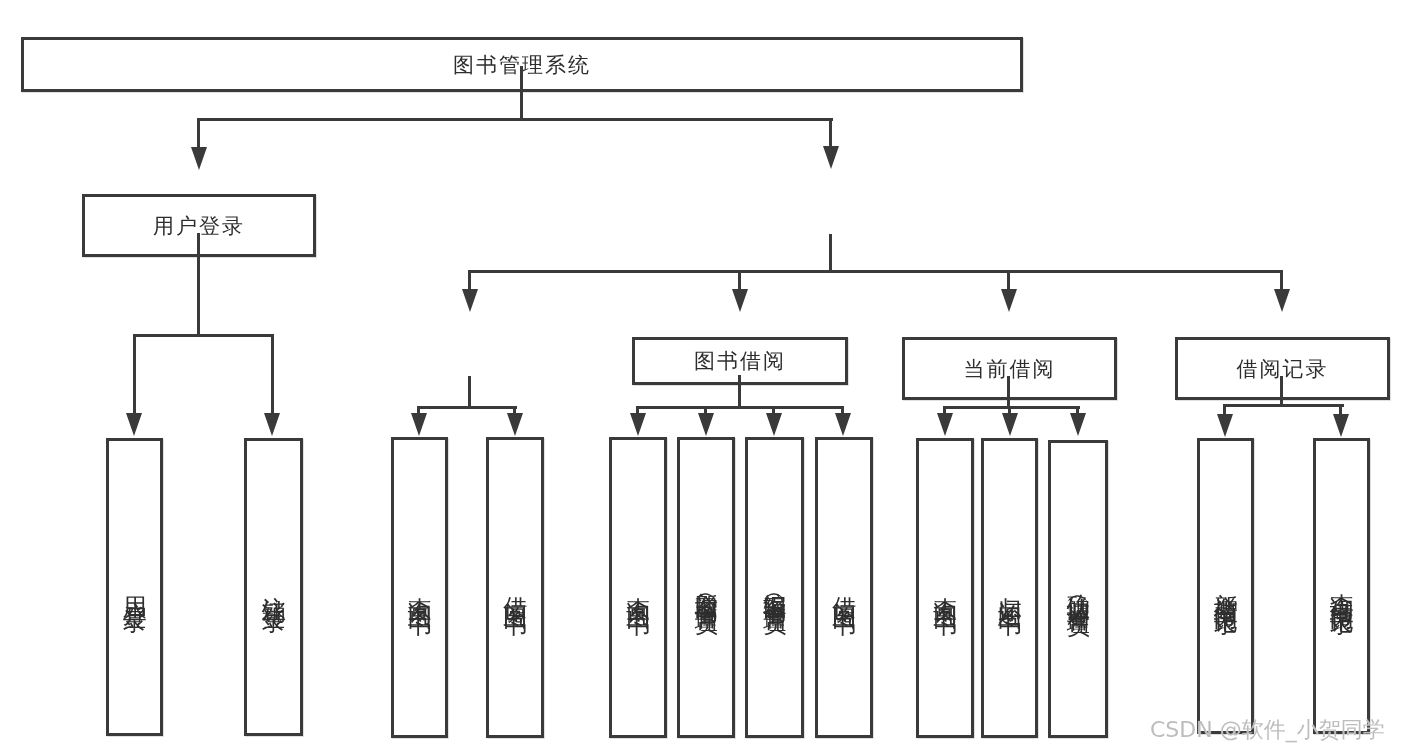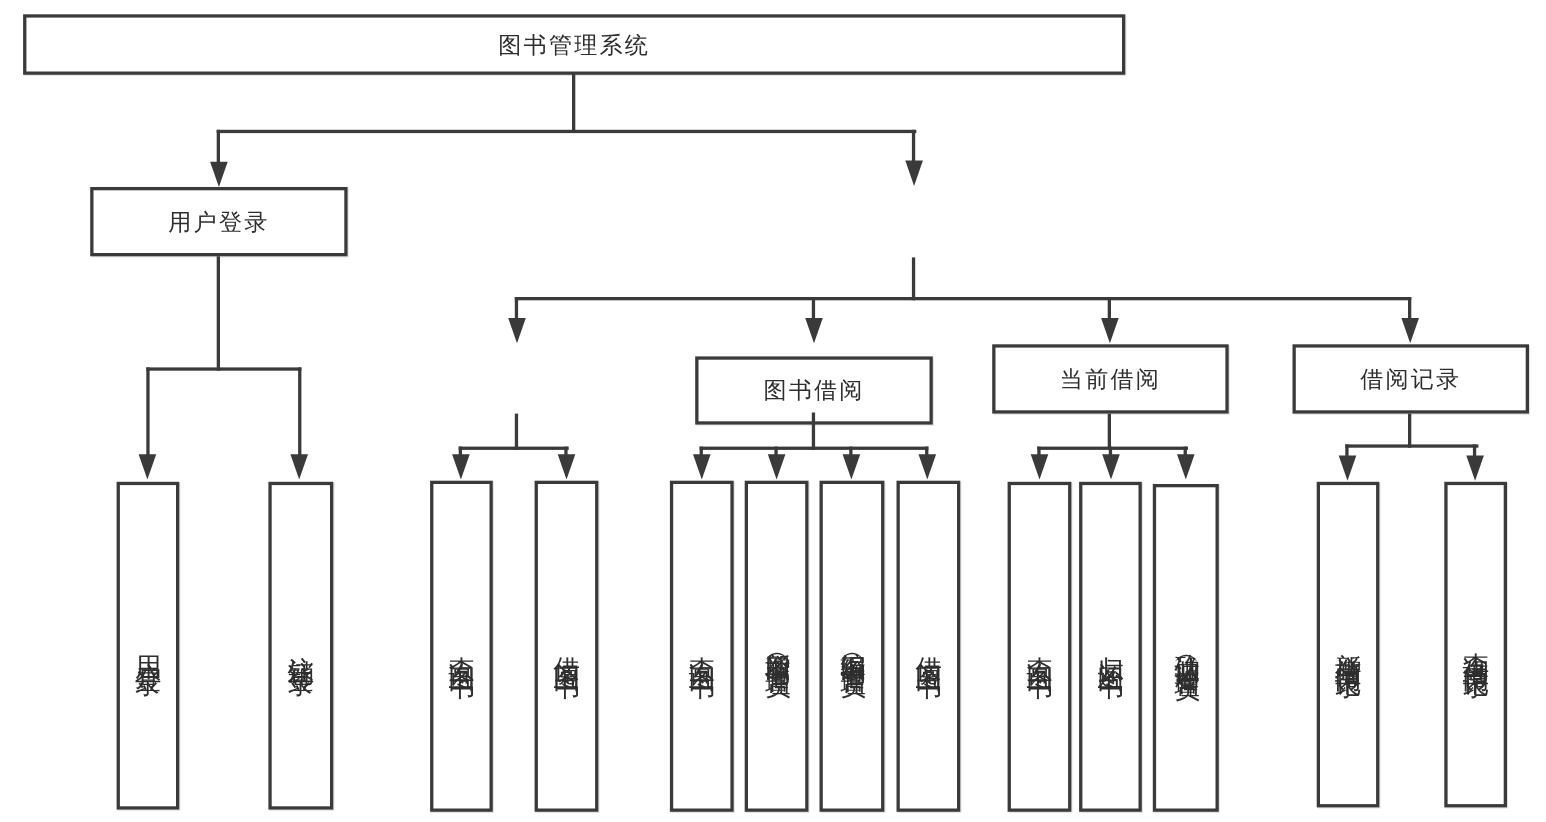--- a/index.html
+++ b/index.html
@@ -6,20 +6,21 @@
   #canvas{
     position:relative;width:1405px;height:747px;background:#ffffff;
     font-family:"DejaVu Sans","Liberation Sans",sans-serif;
     color:#2e2e2e;overflow:hidden;
   }
   .box{
     position:absolute;box-sizing:border-box;border:3px solid #3a3a3a;background:#fff;
     display:flex;align-items:center;justify-content:center;
     font-size:21px;letter-spacing:2px;color:#2e2e2e;
     box-shadow:1px 1px 0 rgba(0,0,0,0.12);
+    margin-top:24px;
   }
   .vbox{
     position:absolute;box-sizing:border-box;border:3px solid #3a3a3a;background:#fff;
     display:flex;align-items:center;justify-content:center;
     box-shadow:1px 1px 0 rgba(0,0,0,0.12);
   }
   .vtext{
     writing-mode:vertical-rl;text-orientation:mixed;
     font-size:24px;letter-spacing:5px;line-height:1.1;color:#2e2e2e;
   }
@@ -70,21 +71,21 @@
   <div class="hline" style="left:468px;top:270px;width:815px;"></div>
   <div class="vline" style="left:468px;top:270px;height:22px;"></div>
   <div class="arrow" style="left:462px;top:289px;"></div>
   <div class="vline" style="left:738px;top:270px;height:22px;"></div>
   <div class="arrow" style="left:732px;top:289px;"></div>
   <div class="vline" style="left:1007px;top:270px;height:22px;"></div>
   <div class="arrow" style="left:1001px;top:289px;"></div>
   <div class="vline" style="left:1280px;top:270px;height:22px;"></div>
   <div class="arrow" style="left:1274px;top:289px;"></div>
 
-  <div class="box" style="left:632px;top:324px;width:216px;height:62px;">图书借阅</div>
+  <div class="box" style="left:632px;top:313px;width:216px;height:48px;">图书借阅</div>
   <div class="box" style="left:902px;top:313px;width:215px;height:63px;">当前借阅</div>
   <div class="box" style="left:1175px;top:313px;width:215px;height:63px;">借阅记录</div>
 
   <div class="vline" style="left:468px;top:376px;height:33px;"></div>
   <div class="hline" style="left:417px;top:406px;width:100px;"></div>
   <div class="vline" style="left:417px;top:406px;height:10px;"></div>
   <div class="arrow" style="left:411px;top:413px;"></div>
   <div class="vline" style="left:513px;top:406px;height:10px;"></div>
   <div class="arrow" style="left:507px;top:413px;"></div>
 
@@ -145,14 +146,15 @@
   <div class="vline" style="left:1339px;top:404px;height:12px;"></div>
   <div class="arrow" style="left:1333px;top:414px;"></div>
 
   <div class="vbox" style="left:1197px;top:438px;width:57px;height:296px;">
     <span class="vtext" style="letter-spacing:4px;">新增借阅记录</span>
   </div>
   <div class="vbox" style="left:1313px;top:438px;width:57px;height:296px;">
     <span class="vtext" style="letter-spacing:4px;">查询借阅记录</span>
   </div>
 
+  <div id="watermark">CSDN @软件_小贺同学</div>
 
 </div>
 
 </body></html>

